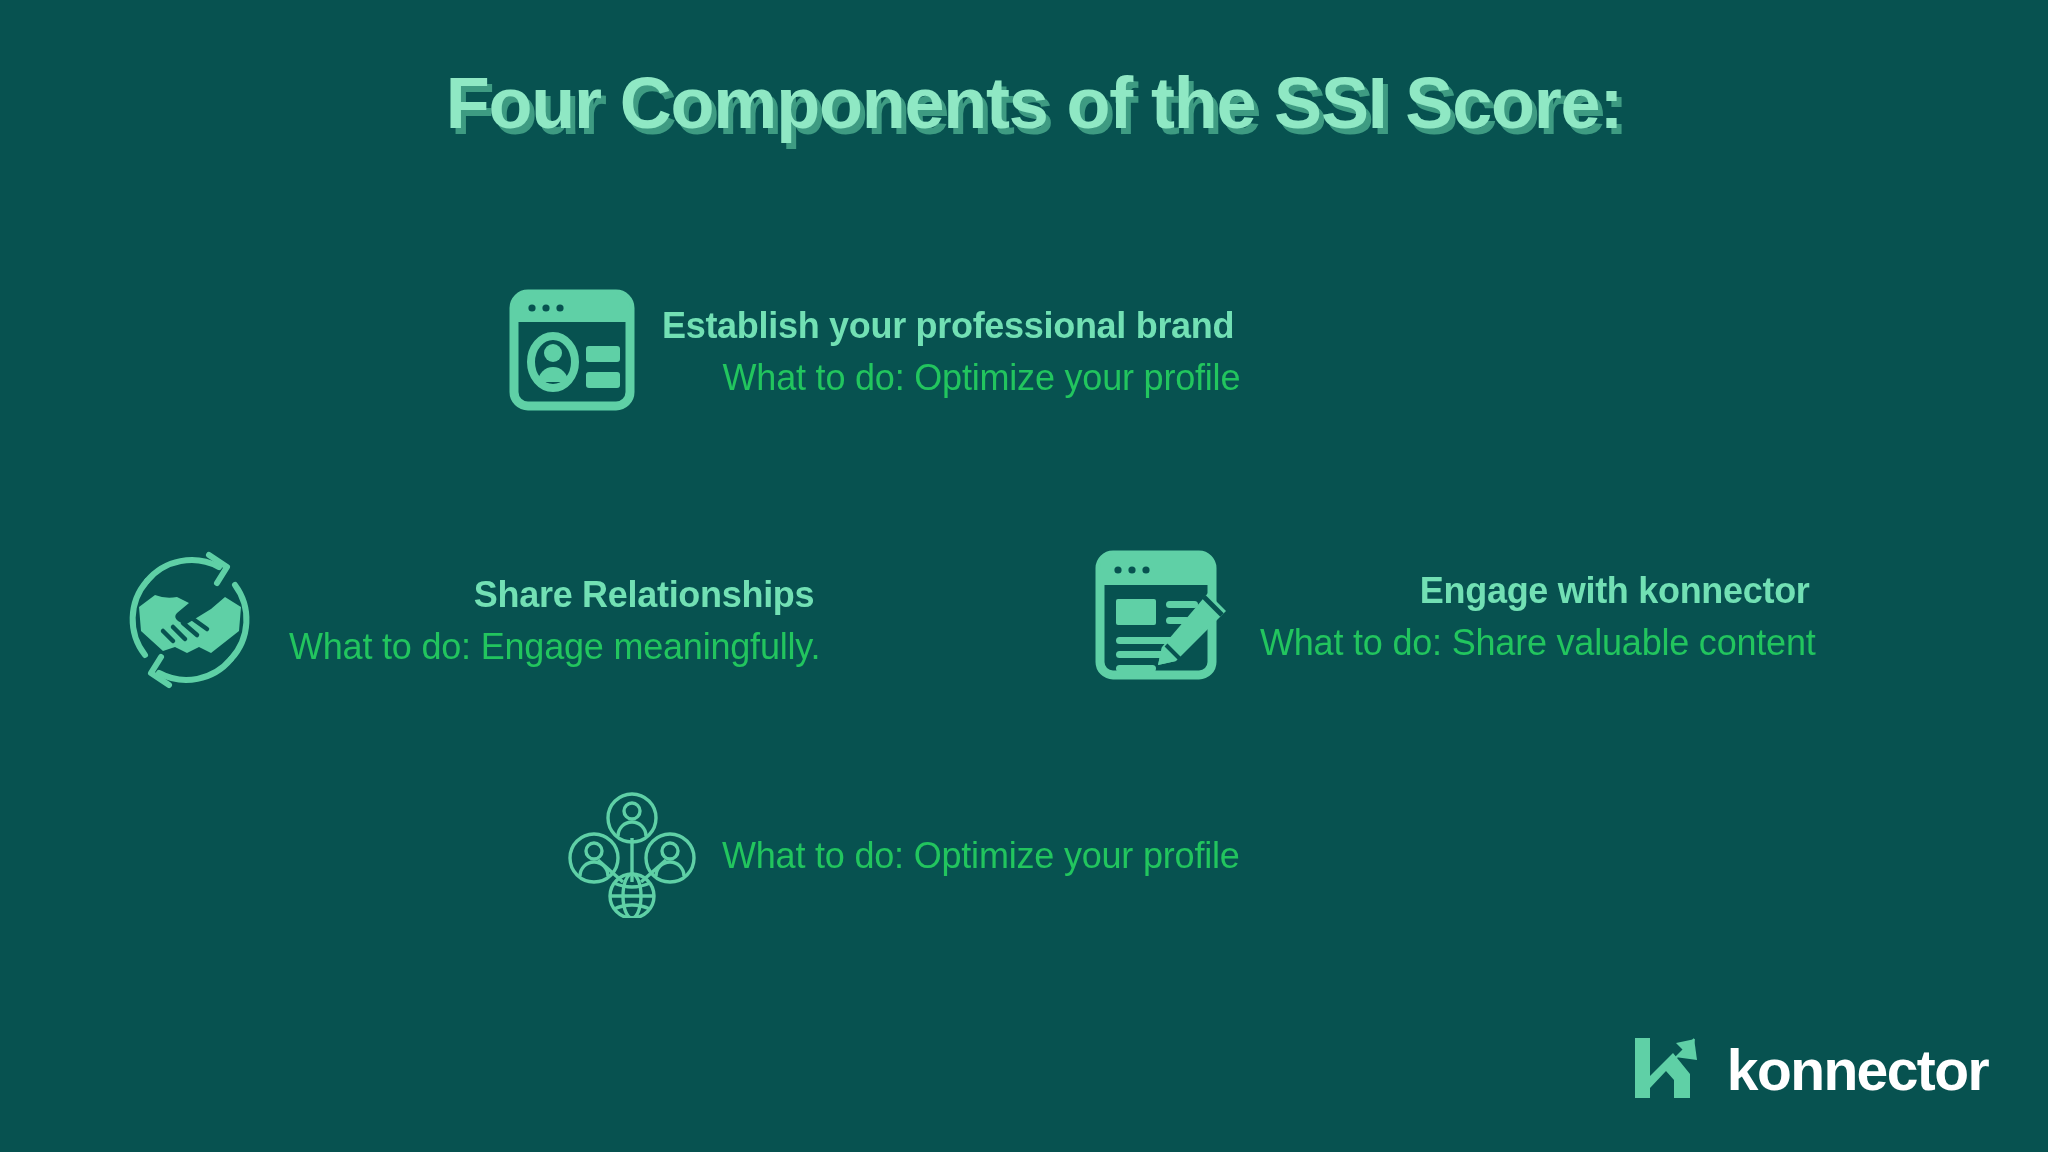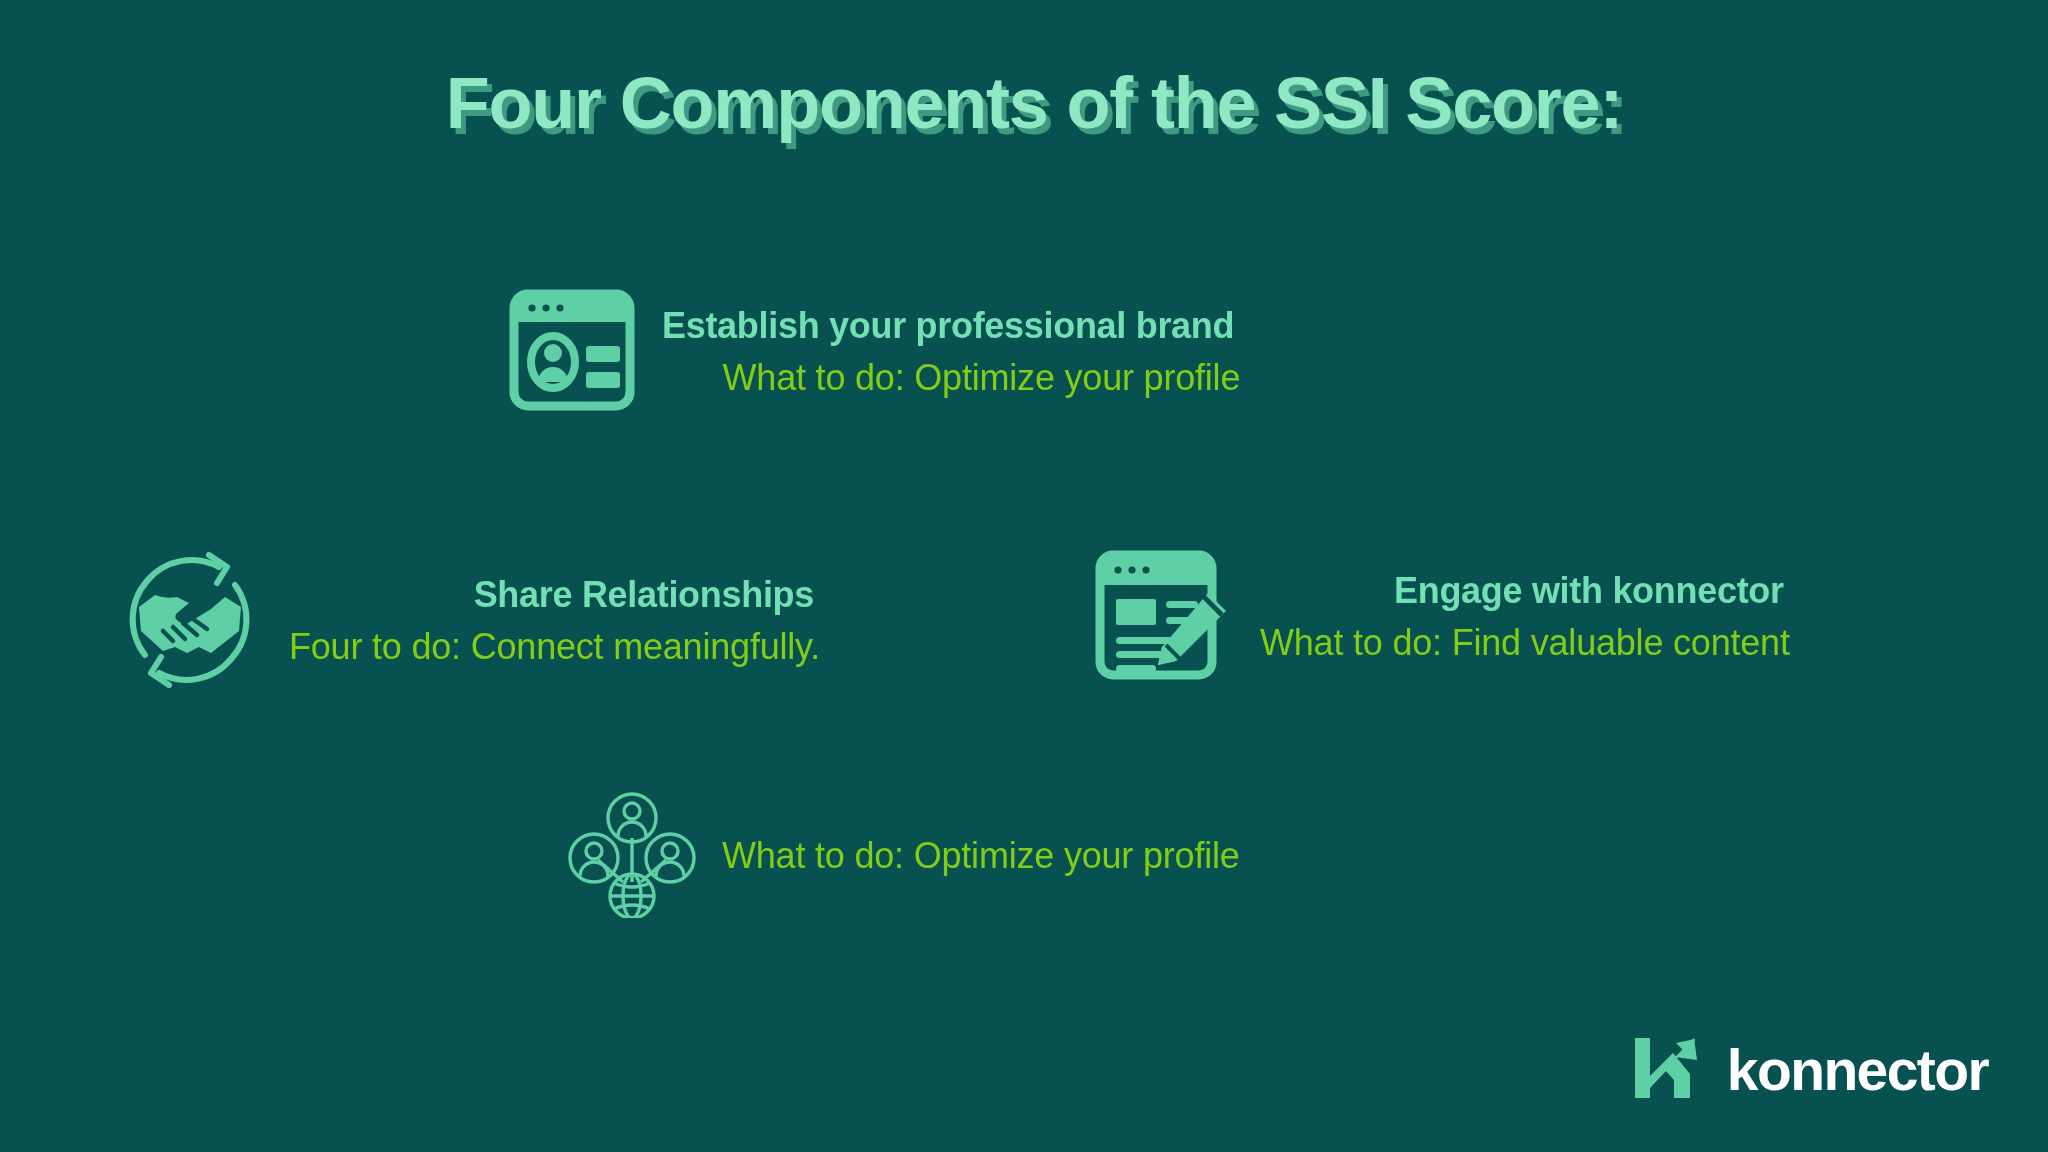--- a/index.html
+++ b/index.html
@@ -58,21 +58,21 @@
     font-weight: 700;
     color: #72E0B4;
     letter-spacing: -0.3px;
     white-space: nowrap;
     margin-bottom: 16px;
   }
 
   .comp-sub {
     font-size: 36px;
     font-weight: 400;
-    color: #84cc16;
+    color: #22c55e;
     letter-spacing: -0.2px;
     white-space: nowrap;
   }
 
   
   .align-right  .comp-title { align-self: flex-end; margin-right: 6px; }
   .align-right  .comp-sub   { align-self: flex-end; }
 
   
   #item-brand        { top: 286px;  left: 508px; }
@@ -149,21 +149,21 @@
         <line x1="48" y1="86" x2="58" y2="96"></line>
         <line x1="58" y1="82" x2="70" y2="94"></line>
         <line x1="68" y1="78" x2="82" y2="90"></line>
         <line x1="78" y1="74" x2="92" y2="84"></line>
       </g>
     </svg>
   </span>
 
   <span class="comp-text">
     <span class="comp-title">Share Relationships</span>
-    <span class="comp-sub">Four to do: Connect meaningfully.</span>
+    <span class="comp-sub">What to do: Engage meaningfully.</span>
   </span>
 </div>
 
 <div class="component align-right" id="item-insights">
 
   <span class="comp-icon">
     <svg width="140" height="140" viewBox="0 0 140 140" aria-hidden="true">
 
       <rect x="6" y="10" width="112" height="120" rx="13" ry="13" fill="none" stroke="#5FD0A6" stroke-width="9"></rect>
       <path d="M6 23 A13 13 0 0 1 19 10 L105 10 A13 13 0 0 1 118 23 L118 40 L6 40 Z" fill="#5FD0A6"></path>
@@ -184,21 +184,21 @@
         <path d="M114 48 L132 66 L82 116 L64 120 L68 102 Z" fill="#5FD0A6"></path>
         <path d="M68 102 L82 116 L64 120 Z" fill="#5FD0A6"></path>
         <path d="M110 52 L128 70" stroke="#075250" stroke-width="5"></path>
         <path d="M72 100 L86 114" stroke="#075250" stroke-width="4"></path>
       </g>
     </svg>
   </span>
 
   <span class="comp-text">
     <span class="comp-title">Engage with konnector</span>
-    <span class="comp-sub">What to do: Find valuable content</span>
+    <span class="comp-sub">What to do: Share valuable content</span>
   </span>
 </div>
 
 <div class="component align-right" id="item-people">
 
   <span class="comp-icon">
     <svg width="128" height="128" viewBox="0 0 128 128" aria-hidden="true">
       <g fill="none" stroke="#5FD0A6" stroke-width="3.4">
 
         <line x1="64" y1="48" x2="64" y2="92"></line>

